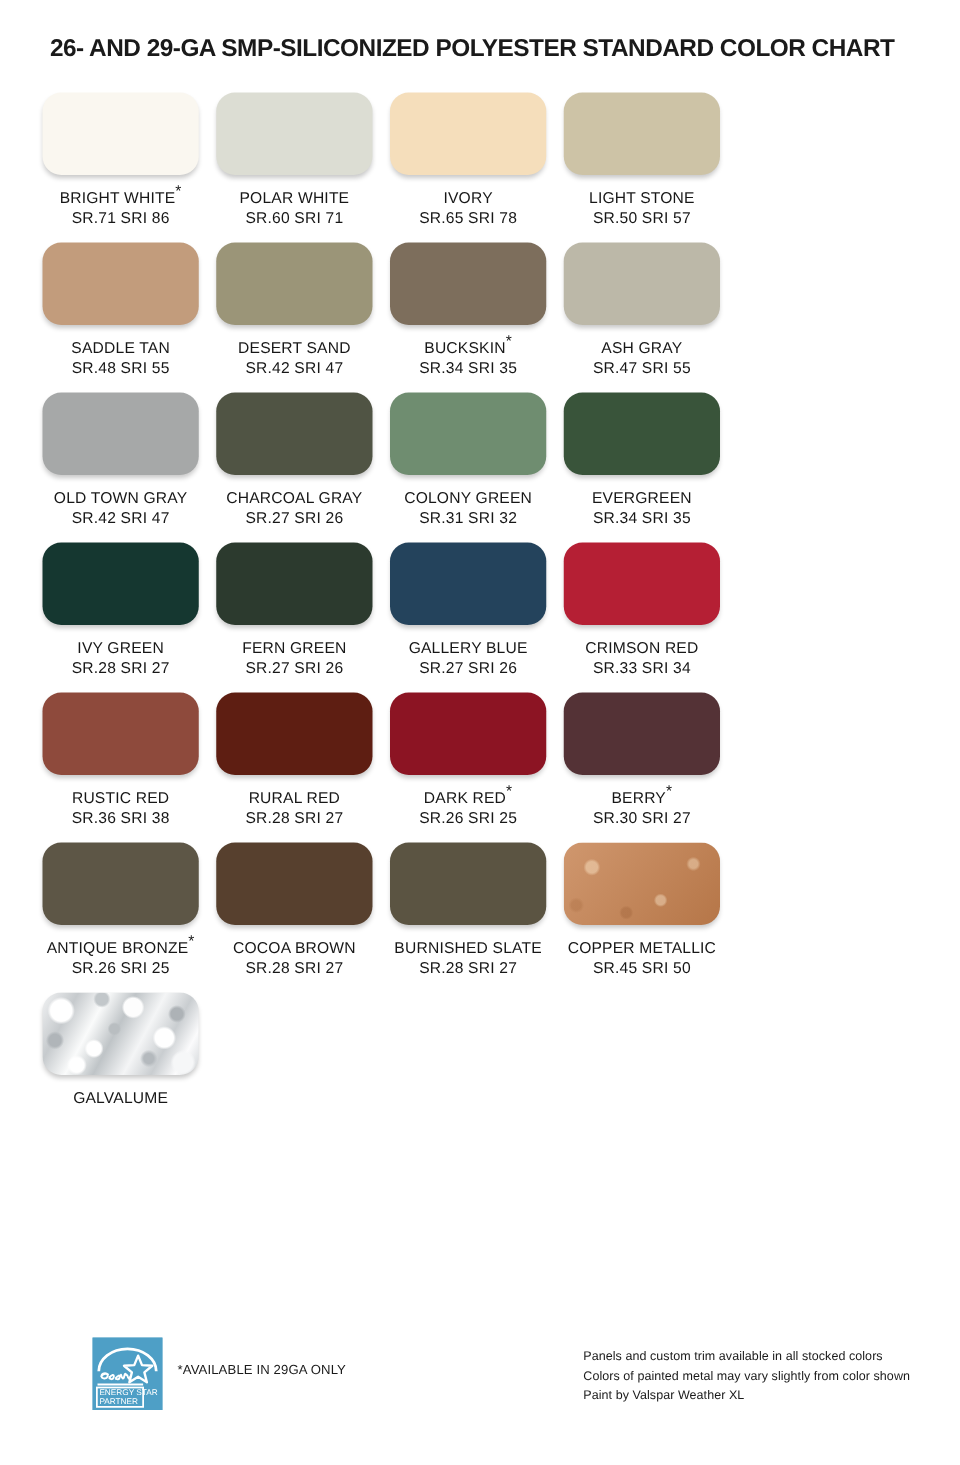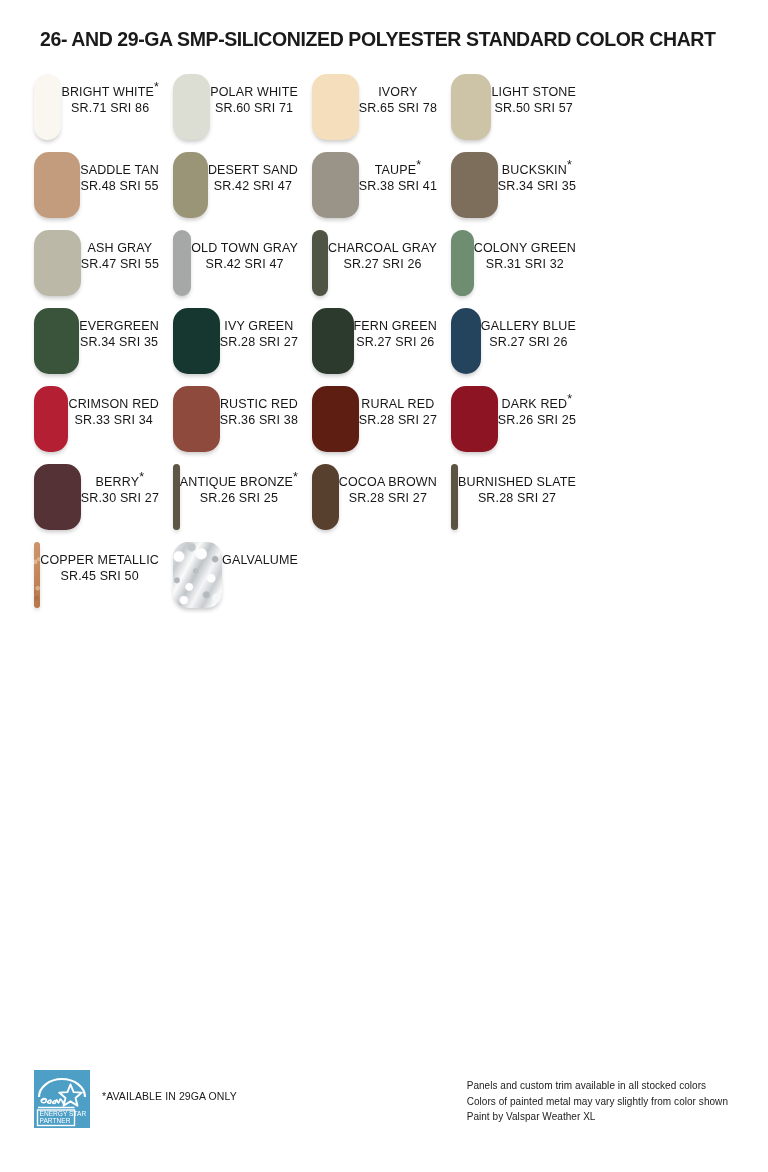--- a/index.html
+++ b/index.html
@@ -39,21 +39,22 @@
     display: grid;
     grid-template-columns: repeat(4, 1fr);
     column-gap: 14px;
     row-gap: 0px;
   }
 
   .cell {
     width: 100%;
     padding-top: 12px;
     display: flex;
-    flex-direction: row;
+    flex-direction: column;
+    align-items: center;
   }
 
   .chip-wrap {
     width: 100%;
     display: flex;
     justify-content: center;
   }
 
   .chip {
     width: 100%;
@@ -130,20 +131,21 @@
     padding: 0 34px;
     display: flex;
     align-items: flex-start;
   }
 
   .footer-left {
     display: flex;
     align-items: flex-start;
     gap: 12px;
     padding-top: 10px;
+    margin-left: 40px;
   }
 
   .estar-logo {
     width: 56px;
     height: 58px;
     background: #4e9fc6;
     position: relative;
     flex: 0 0 auto;
   }
   .estar-logo svg { display: block; width: 56px; height: 58px; }
@@ -229,29 +231,20 @@
         <div class="chip-wrap">
           <div class="chip" style="background-color: rgb(155, 149, 120);"></div>
         </div>
         <div class="label-block">
           <div class="swatch-name">DESERT SAND</div>
           <div class="swatch-vals">SR.42  SRI 47</div>
         </div>
       </div>
       <div class="cell">
         <div class="chip-wrap">
-          <div class="chip" style="background-color: rgb(154, 147, 135);"></div>
-        </div>
-        <div class="label-block">
-          <div class="swatch-name">TAUPE<span class="swatch-star">*</span></div>
-          <div class="swatch-vals">SR.38  SRI 41</div>
-        </div>
-      </div>
-      <div class="cell">
-        <div class="chip-wrap">
           <div class="chip" style="background-color: rgb(125, 110, 92);"></div>
         </div>
         <div class="label-block">
           <div class="swatch-name">BUCKSKIN<span class="swatch-star">*</span></div>
           <div class="swatch-vals">SR.34  SRI 35</div>
         </div>
       </div>
       <div class="cell">
         <div class="chip-wrap">
           <div class="chip" style="background-color: rgb(188, 184, 168);"></div>

